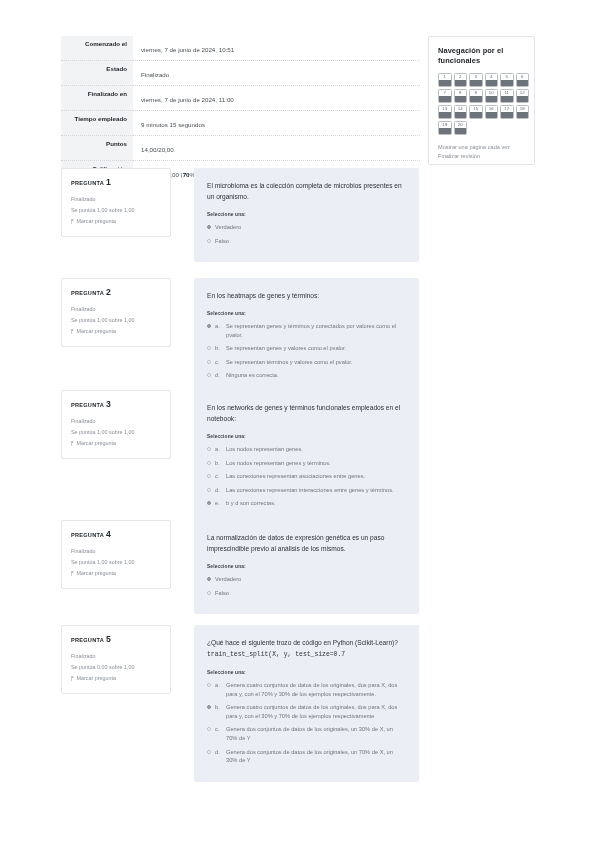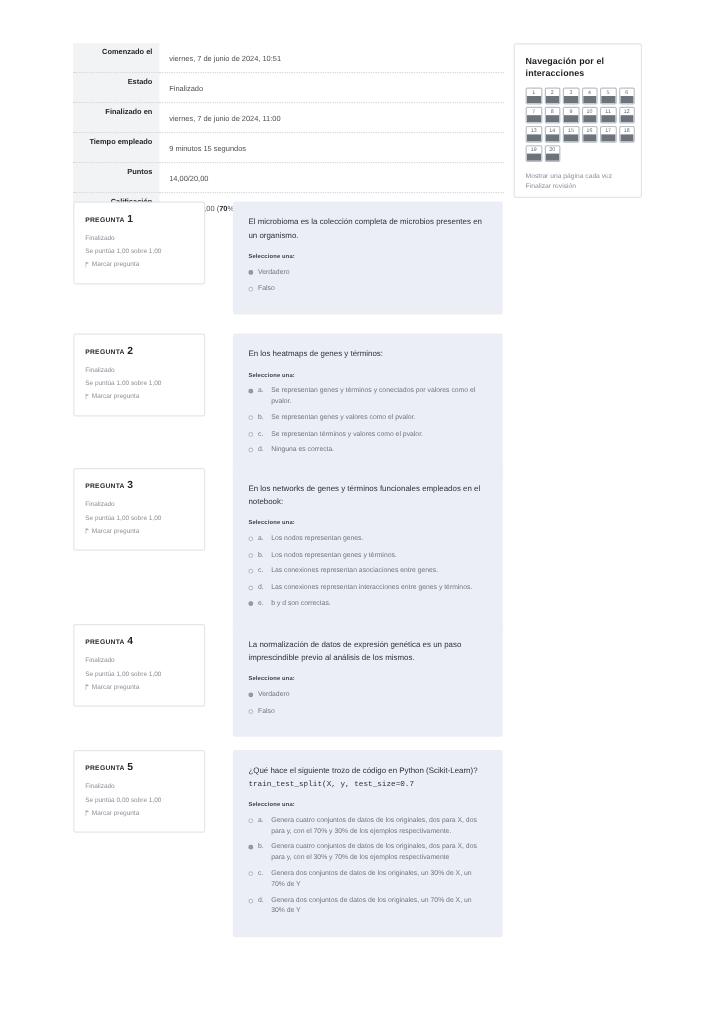--- a/index.html
+++ b/index.html
@@ -259,21 +259,21 @@
         <td class="val">14,00/20,00</td>
       </tr>
       <tr>
         <td class="lbl">Calificación</td>
         <td class="val"><b>7,00</b><span> de 10,00 (</span><b>70</b><span>%)</span></td>
       </tr>
     </tbody>
   </table>
 
   <div class="navpanel">
-    <div class="nav-title">Navegación por el interacciones</div>
+    <div class="nav-title">Navegación por el funcionales</div>
     <div class="nav-grid">
         <div class="qbtn">
           <div class="qnum">1</div>
           <div class="qbar"></div>
         </div>
         <div class="qbtn">
           <div class="qnum">2</div>
           <div class="qbar"></div>
         </div>
         <div class="qbtn">

